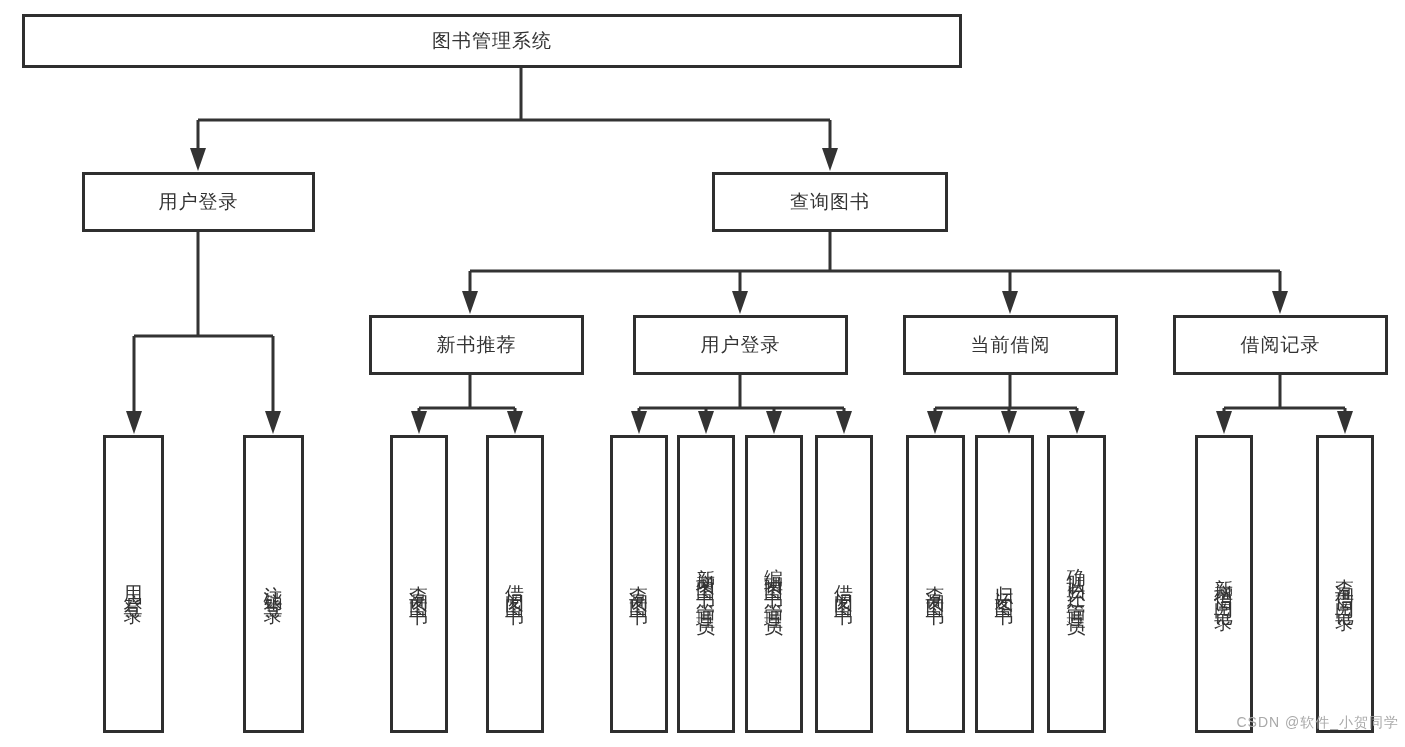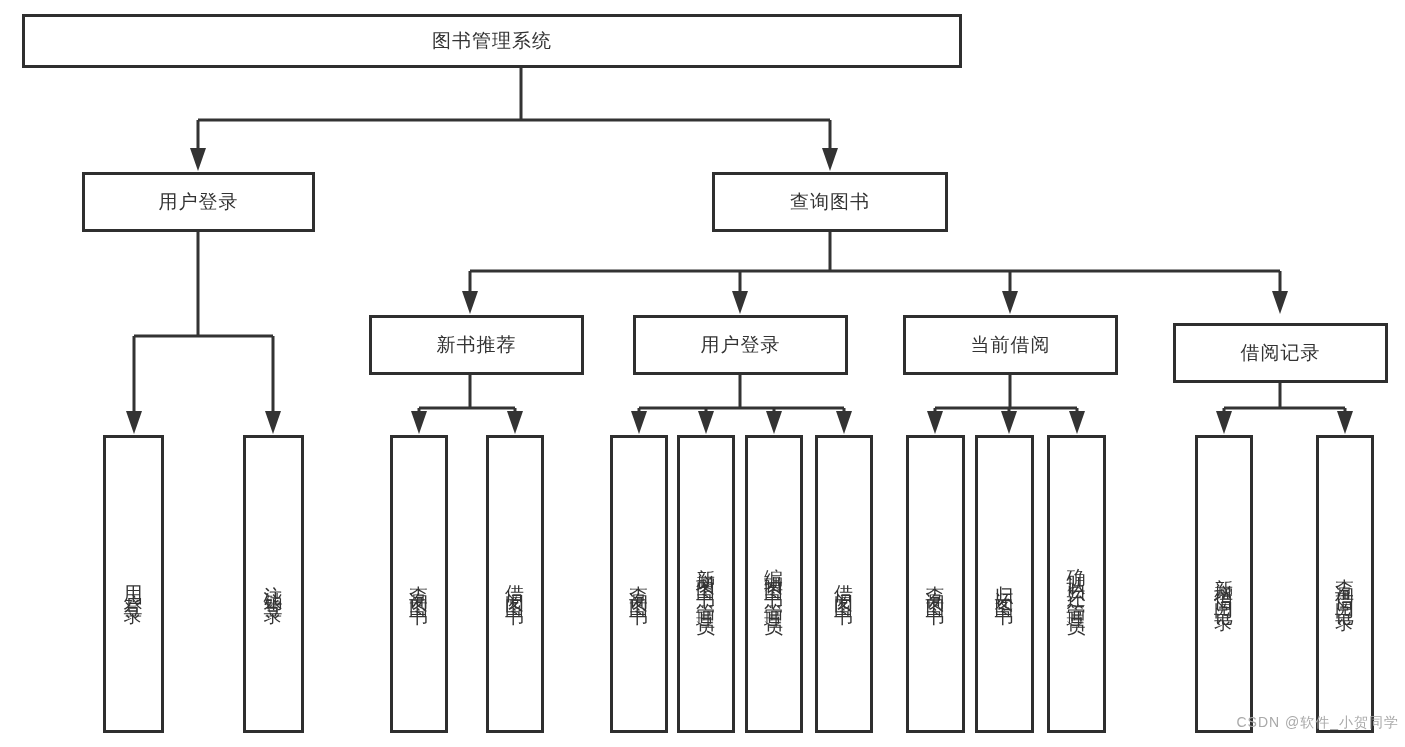--- a/index.html
+++ b/index.html
@@ -112,21 +112,21 @@
 
   <div class="node h" style="left:369px; top:315px; width:215px; height:60px;">
     <span class="lbl">新书推荐</span>
   </div>
   <div class="node h" style="left:633px; top:315px; width:215px; height:60px;">
     <span class="lbl">用户登录</span>
   </div>
   <div class="node h" style="left:903px; top:315px; width:215px; height:60px;">
     <span class="lbl">当前借阅</span>
   </div>
-  <div class="node h" style="left:1173px; top:315px; width:215px; height:60px;margin-top:8px;">
+  <div class="node h" style="left:1173px; top:315px; width:215px; height:60px;">
     <span class="lbl">借阅记录</span>
   </div>
 
   <div class="node v" style="left:103px; top:435px; width:61px; height:298px;">
     <span class="lbl">用户登录</span>
   </div>
   <div class="node v" style="left:243px; top:435px; width:61px; height:298px;">
     <span class="lbl">注销登录</span>
   </div>
 

